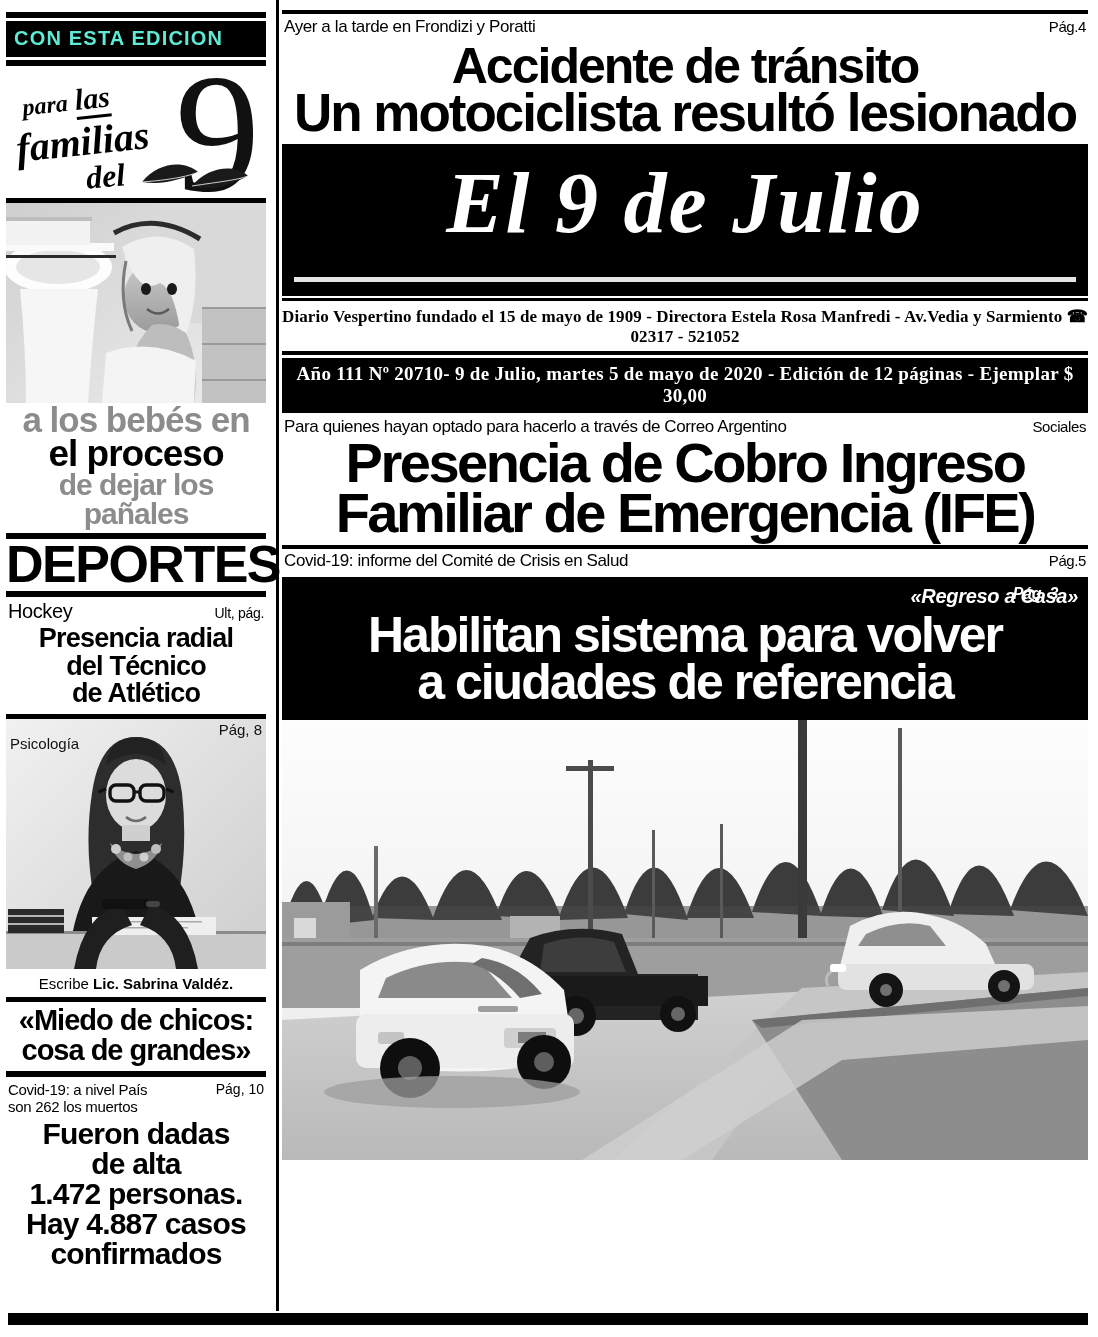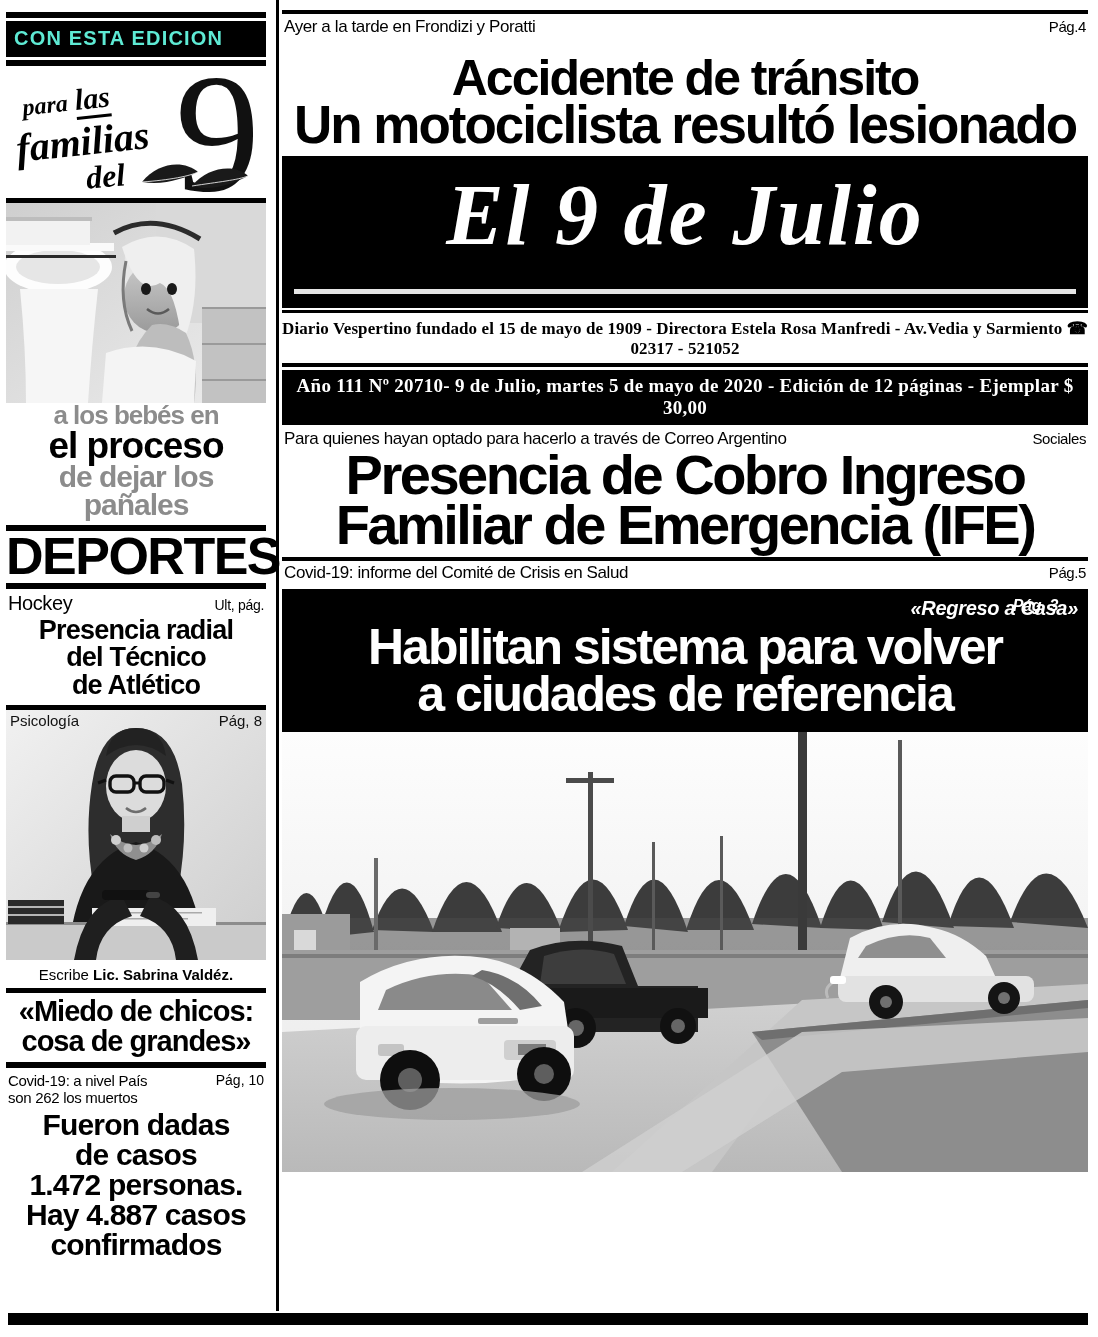--- a/index.html
+++ b/index.html
@@ -288,21 +288,21 @@
           <ellipse cx="140" cy="86" rx="5" ry="6" fill="#1a1a1a"></ellipse>
           <ellipse cx="166" cy="86" rx="5" ry="6" fill="#1a1a1a"></ellipse>
           <path d="M141 106 q11 9 22 0" stroke="#5a5a5a" stroke-width="2.5" fill="none"></path>
           <path d="M146 122 q16 -4 34 8 q14 30 8 70 h-66 q-6 -48 24 -78 z" fill="#bdbdbd"></path>
           <path d="M120 58 q-8 40 6 70" stroke="#7a7a7a" stroke-width="3" fill="none"></path>
           <path d="M100 150 q46 -16 90 8 l-2 42 h-92 z" fill="#f4f4f4"></path>
           <path d="M108 30 q40 -22 86 6" stroke="#2b2b2b" stroke-width="5" fill="none"></path>
         </svg>
       </div>
 
-      <div class="hl hlGray" style="font-size:26px;">a los bebés en</div>
+      <div class="hl hlGray" style="font-size:35px;">a los bebés en</div>
       <div class="hl hlBlack" style="font-size:37px;">el proceso</div>
       <div class="hl hlGray" style="font-size:30px;">de dejar los pañales</div>
 
       <div class="rule h6" style="margin-top:5px;"></div>
       <div class="deportes">DEPORTES</div>
       <div class="rule h6"></div>
 
       <div class="metaRow">
         <span class="kicker">Hockey</span>
         <span class="r">Ult, pág.</span>
@@ -353,21 +353,21 @@
           <rect x="2" y="204" width="56" height="2" fill="#b5b5b5"></rect>
           <rect x="86" y="198" width="124" height="18" fill="#efefef"></rect>
           <rect x="96" y="202" width="100" height="1.5" fill="#aaa"></rect>
           <rect x="96" y="208" width="86" height="1.5" fill="#aaa"></rect>
 
           <path d="M68 250 q10 -56 48 -64 l10 20 q-32 10 -36 44 z" fill="#1f1f1f"></path>
           <path d="M192 250 q-10 -56 -48 -64 l-10 20 q32 10 36 44 z" fill="#1f1f1f"></path>
           <rect x="96" y="180" width="48" height="10" rx="4" fill="#111"></rect>
           <rect x="140" y="182" width="14" height="6" rx="3" fill="#444"></rect>
         </svg>
-        <div style="position:absolute;left:4px;top:2px;font-size:15px;font-family:'Liberation Sans',sans-serif;color:#111;">Psicología</div>
+        <div style="position:absolute;left:4px;top:16px;font-size:15px;font-family:'Liberation Sans',sans-serif;color:#111;">Psicología</div>
         <div style="position:absolute;right:4px;top:2px;font-size:15px;font-family:'Liberation Sans',sans-serif;color:#111;">Pág, 8</div>
       </div>
 
       <div class="escribe">
         <span>Escribe</span>
         <b>Lic. Sabrina Valdéz.</b>
       </div>
 
       <div class="rule h5"></div>
 
@@ -381,41 +381,41 @@
       <div style="display:flex;justify-content:space-between;align-items:flex-start;padding:4px 2px 0 2px;">
         <span style="font-size:15px;line-height:1.15;letter-spacing:-0.3px;">
           <span>Covid-19: a nivel País</span><br>
           <span>son 262 los muertos</span>
         </span>
         <span style="font-size:14px;white-space:nowrap;">Pág, 10</span>
       </div>
 
       <div class="covidHead">
         <div>Fueron dadas</div>
-        <div>de casos</div>
+        <div>de alta</div>
         <div>1.472 personas.</div>
         <div>Hay 4.887 casos</div>
         <div>confirmados</div>
       </div>
 
     </div>
   </div>
 
   <div class="vdiv"></div>
 
   <div class="colRight">
 
     <div class="rule h4" style="margin-top:10px;"></div>
 
     <div class="rKicker">
       <span>Ayer a la tarde en Frondizi y Poratti</span>
       <span class="pg">Pág.4</span>
     </div>
 
-    <div class="bigHead" style="margin-top:18px;">
+    <div class="bigHead" style="margin-top:6px;">
       <span class="l1">Accidente de tránsito</span>
       <span class="l2">Un motociclista resultó lesionado</span>
     </div>
 
     <div class="masthead">
       <div class="inner">
         <div class="mastTitle">El 9 de Julio</div>
       </div>
     </div>
 

